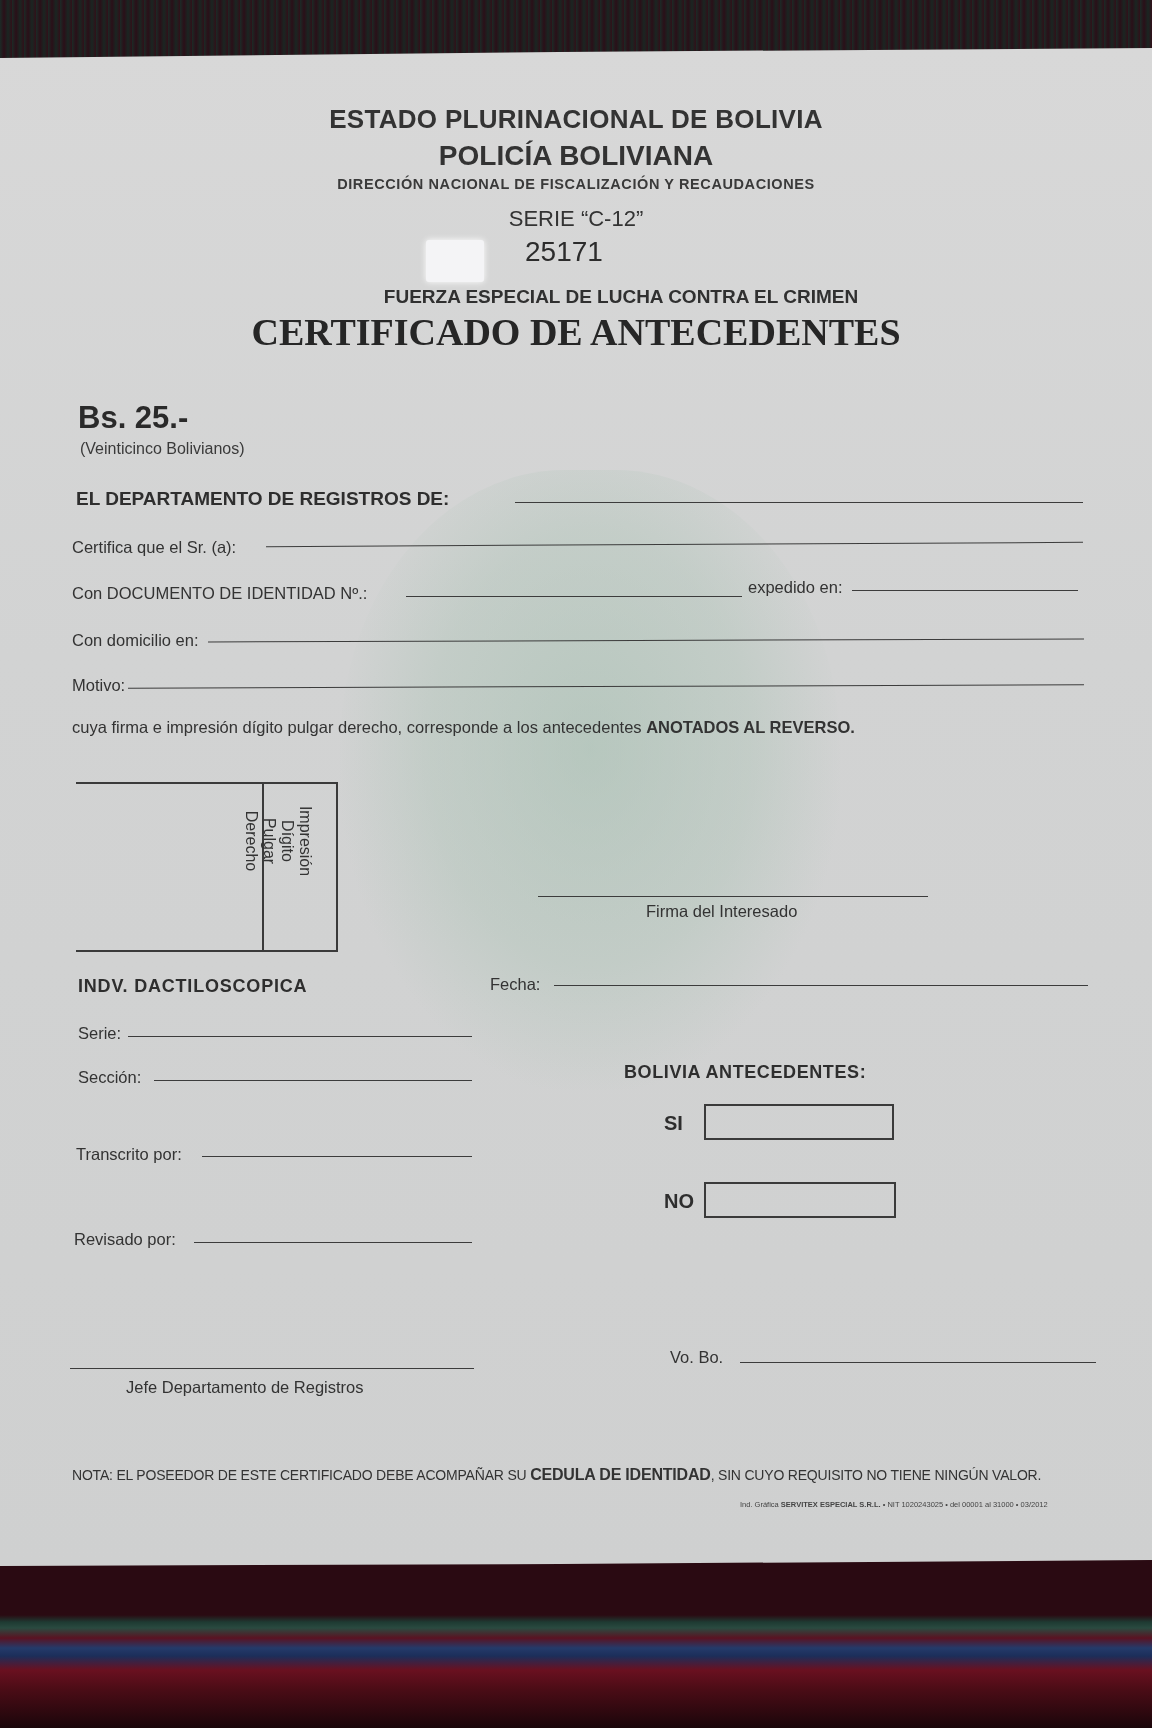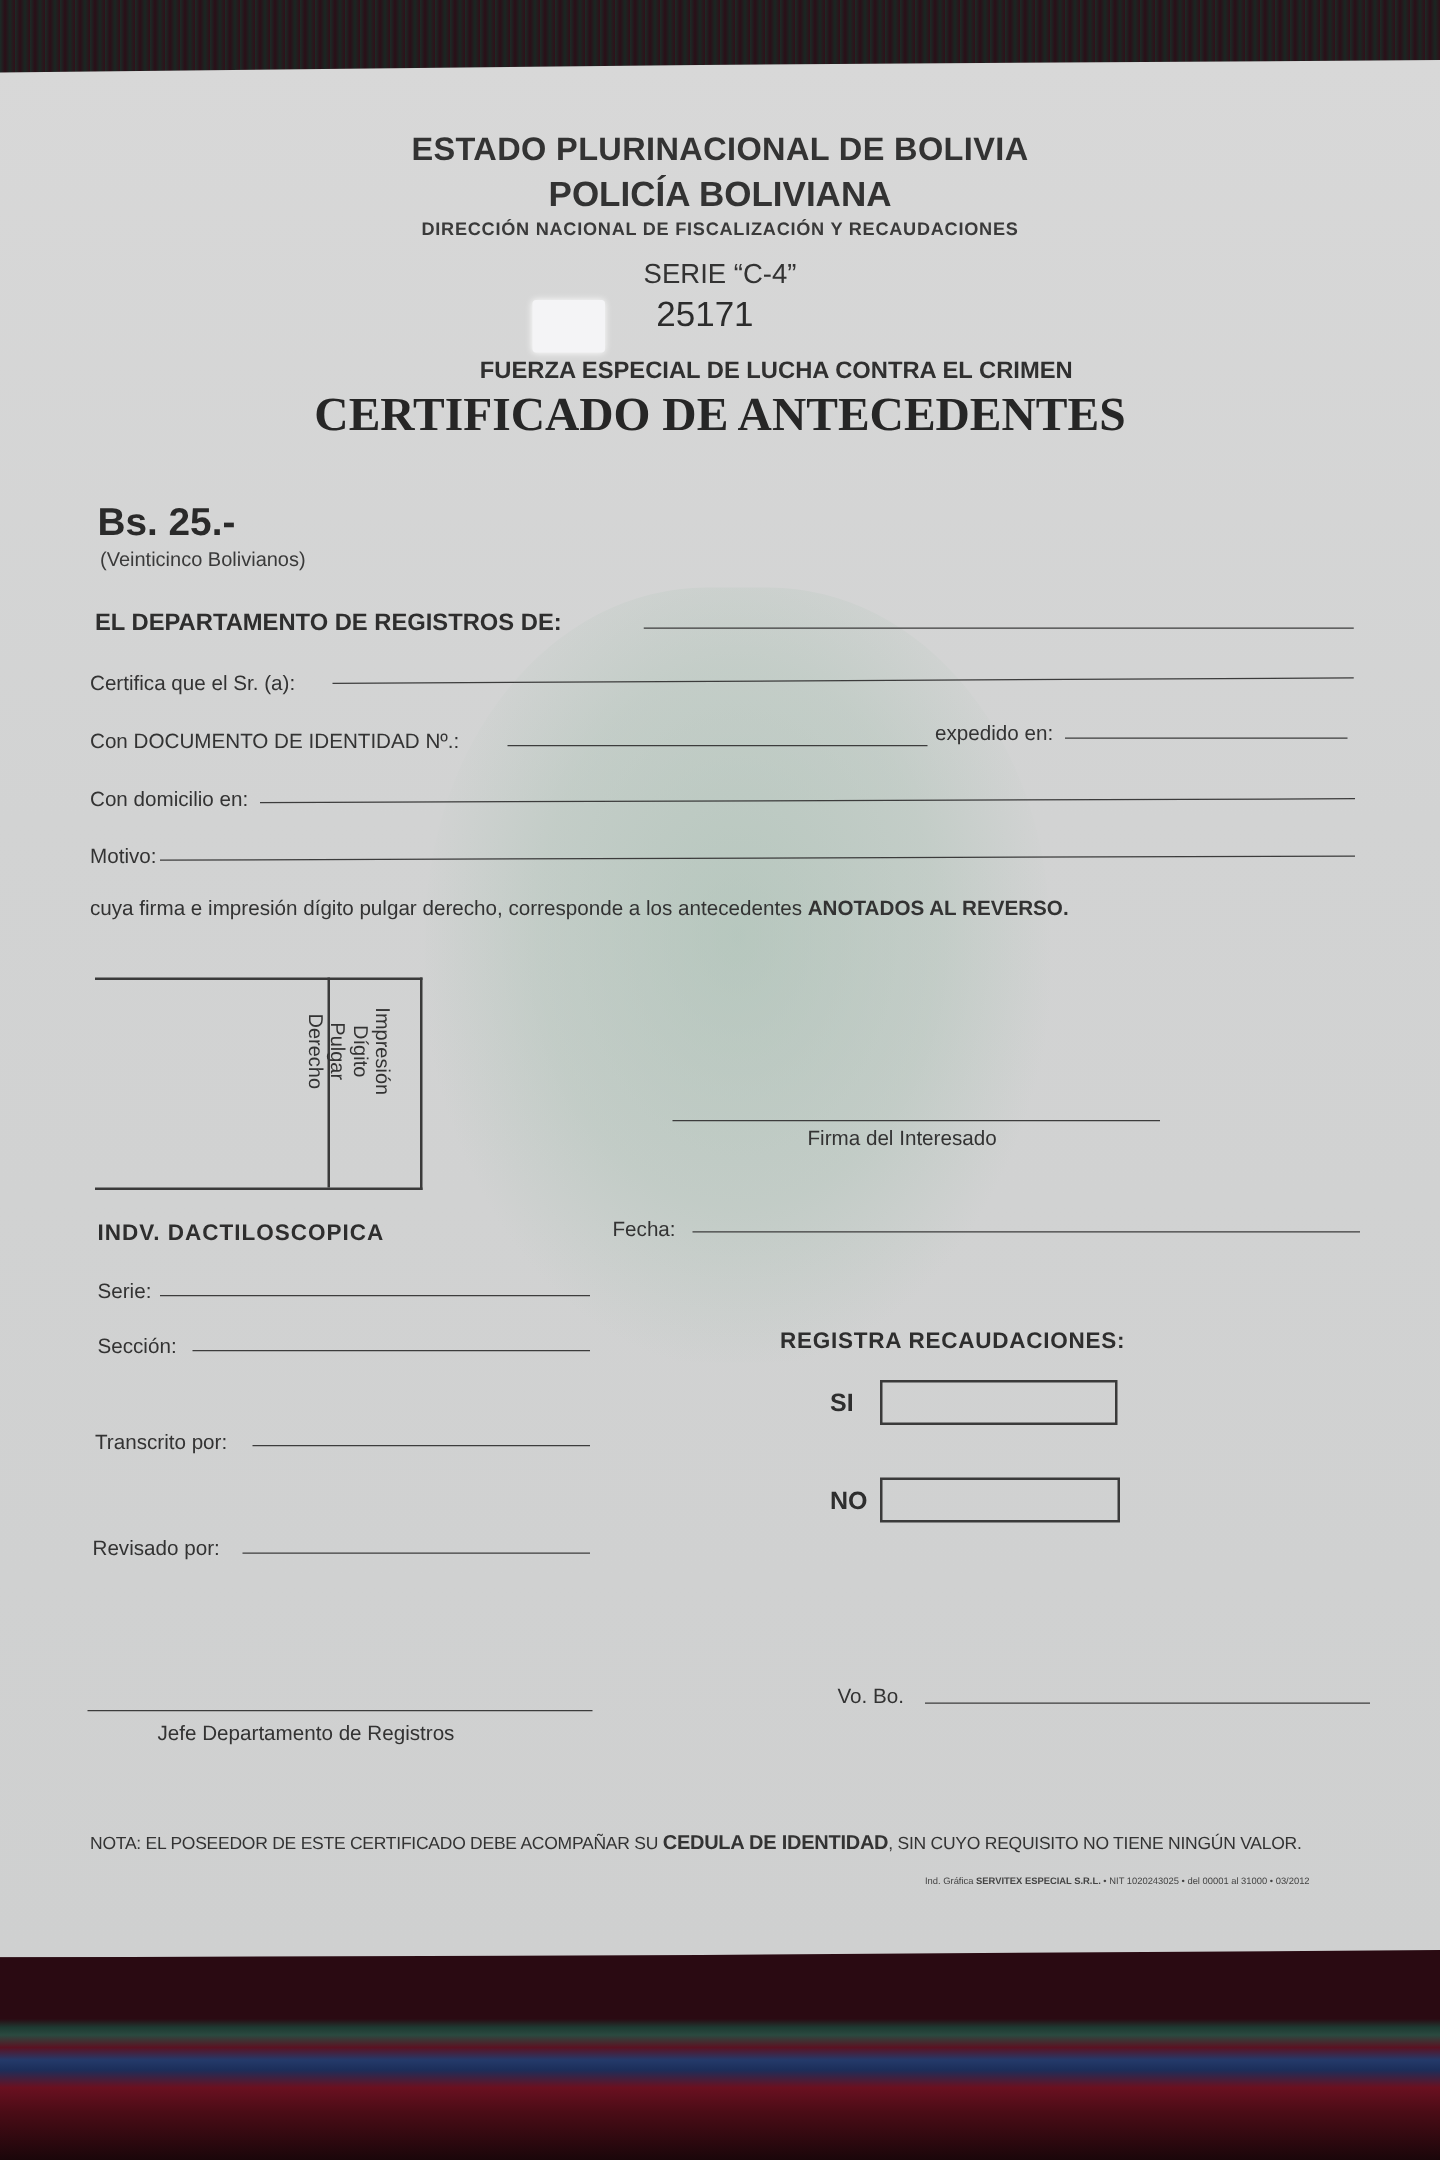--- a/index.html
+++ b/index.html
@@ -54,21 +54,21 @@
 
 <div class="bg-top"></div>
 <div class="bg-bottom"></div>
 
 <div class="paper"></div>
 <div class="watermark"></div>
 
 <div class="abs center h1">ESTADO PLURINACIONAL DE BOLIVIA</div>
 <div class="abs center h2">POLICÍA BOLIVIANA</div>
 <div class="abs center h3">DIRECCIÓN NACIONAL DE FISCALIZACIÓN Y RECAUDACIONES</div>
-<div class="abs center serie">SERIE  “C-4”</div>
+<div class="abs center serie">SERIE  “C-12”</div>
 <div class="abs hologram"></div>
 <div class="abs folio">25171</div>
 <div class="abs center h4">FUERZA ESPECIAL DE LUCHA CONTRA EL CRIMEN</div>
 <div class="abs center title">CERTIFICADO DE ANTECEDENTES</div>
 
 <div class="abs price">Bs. 25.-</div>
 <div class="abs price-words">(Veinticinco Bolivianos)</div>
 
 <div class="abs lbl-b" style="left:76px; top:488px;">EL DEPARTAMENTO DE REGISTROS DE:</div>
 <div class="line" style="left:515px; top:502px; width:568px;"></div>
@@ -114,21 +114,21 @@
 
 <div class="abs lbl" style="left:76px; top:1145px;">Transcrito por:</div>
 <div class="line" style="left:202px; top:1156px; width:270px;"></div>
 
 <div class="abs lbl" style="left:74px; top:1230px;">Revisado por:</div>
 <div class="line" style="left:194px; top:1242px; width:278px;"></div>
 
 <div class="line" style="left:70px; top:1368px; width:404px;"></div>
 <div class="abs lbl" style="left:126px; top:1378px;">Jefe Departamento de Registros</div>
 
-<div class="abs" style="left:624px; top:1062px; font-size:18px; font-weight:bold; letter-spacing:0.6px; color:#2e2e2e;">REGISTRA RECAUDACIONES:</div>
+<div class="abs" style="left:624px; top:1062px; font-size:18px; font-weight:bold; letter-spacing:0.6px; color:#2e2e2e;">BOLIVIA ANTECEDENTES:</div>
 <div class="abs" style="left:664px; top:1112px; font-size:20px; font-weight:bold; color:#2e2e2e;">SI</div>
 <div class="box" style="left:704px; top:1104px; width:186px; height:32px;"></div>
 <div class="abs" style="left:664px; top:1190px; font-size:20px; font-weight:bold; color:#2e2e2e;">NO</div>
 <div class="box" style="left:704px; top:1182px; width:188px; height:32px;"></div>
 
 <div class="abs lbl" style="left:670px; top:1348px;">Vo. Bo.</div>
 <div class="line" style="left:740px; top:1362px; width:356px;"></div>
 
 <div class="abs" style="left:72px; top:1466px; font-size:14px; color:#333; letter-spacing:-0.2px; white-space:nowrap;">
   <span>NOTA: EL POSEEDOR DE ESTE CERTIFICADO DEBE ACOMPAÑAR SU </span><b style="font-size:16px;">CEDULA DE IDENTIDAD</b><span>, SIN CUYO REQUISITO NO TIENE NINGÚN VALOR.</span>

